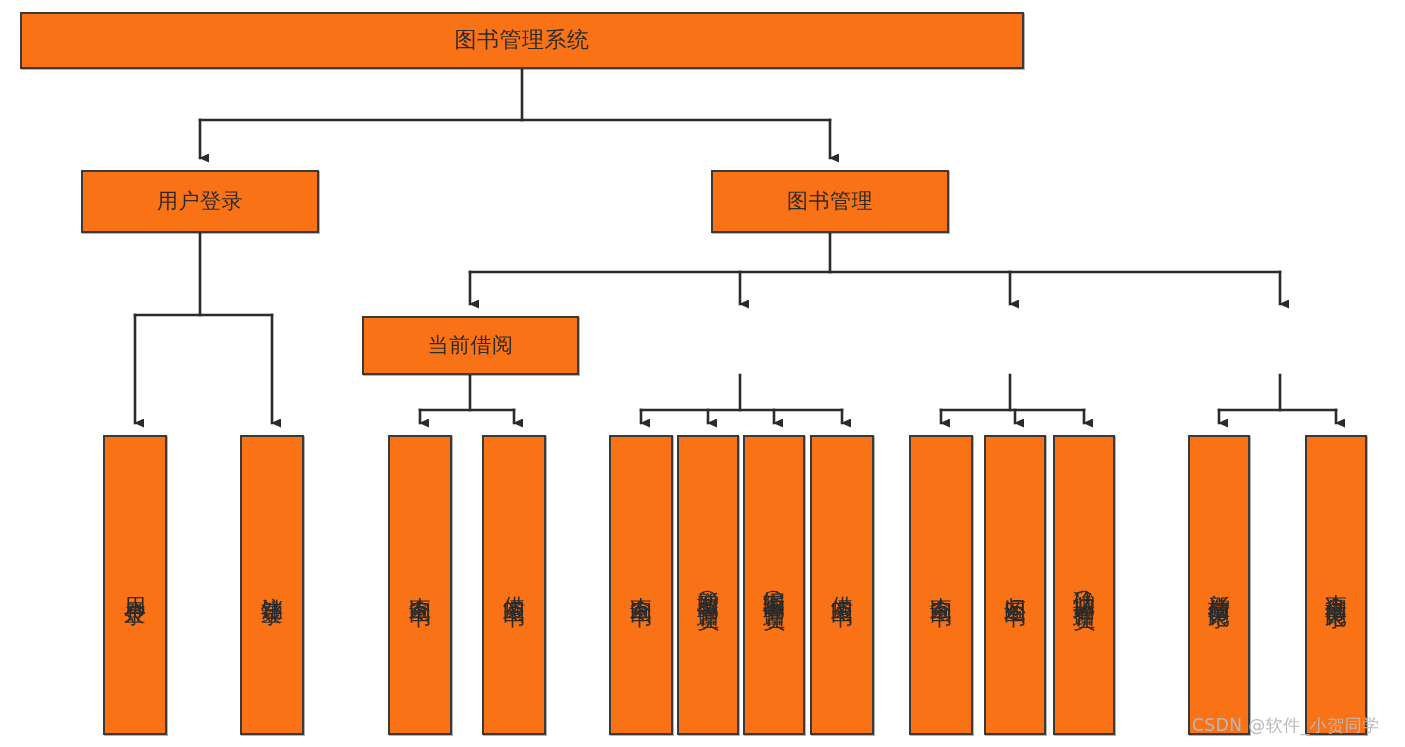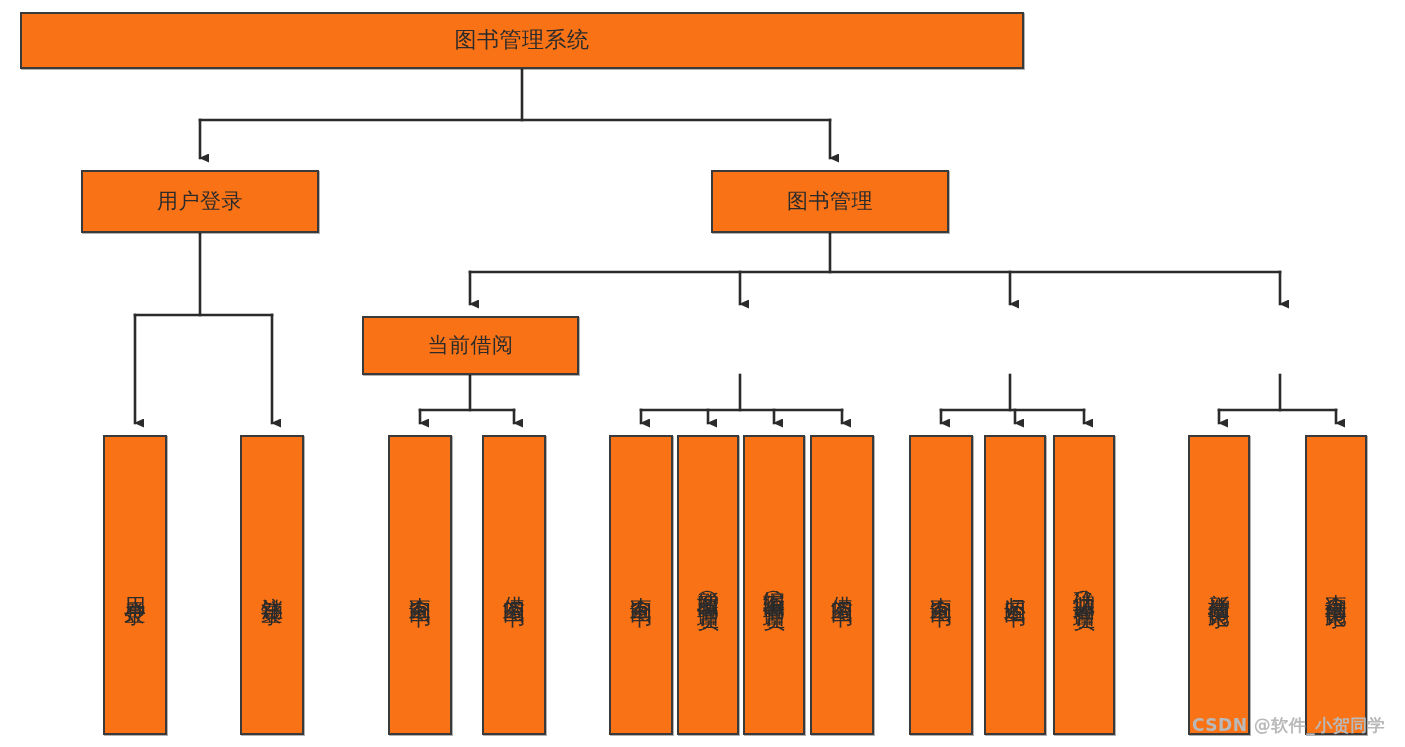--- a/index.html
+++ b/index.html
@@ -173,15 +173,15 @@
     <span class="node-label">确认归还（管理员）</span>
   </div>
 
   <div class="node-box vertical" style="left:1188px; top:435px; width:62px; height:300px;">
     <span class="node-label">新增借阅记录</span>
   </div>
   <div class="node-box vertical" style="left:1305px; top:435px; width:62px; height:300px;">
     <span class="node-label">查询借阅记录</span>
   </div>
 
-  <div class="watermark" style="left:1192px; top:714px;font-weight:bold;">CSDN @软件_小贺同学</div>
+  <div class="watermark" style="left:1192px; top:714px;">CSDN @软件_小贺同学</div>
 
 </div>
 
 </body></html>

